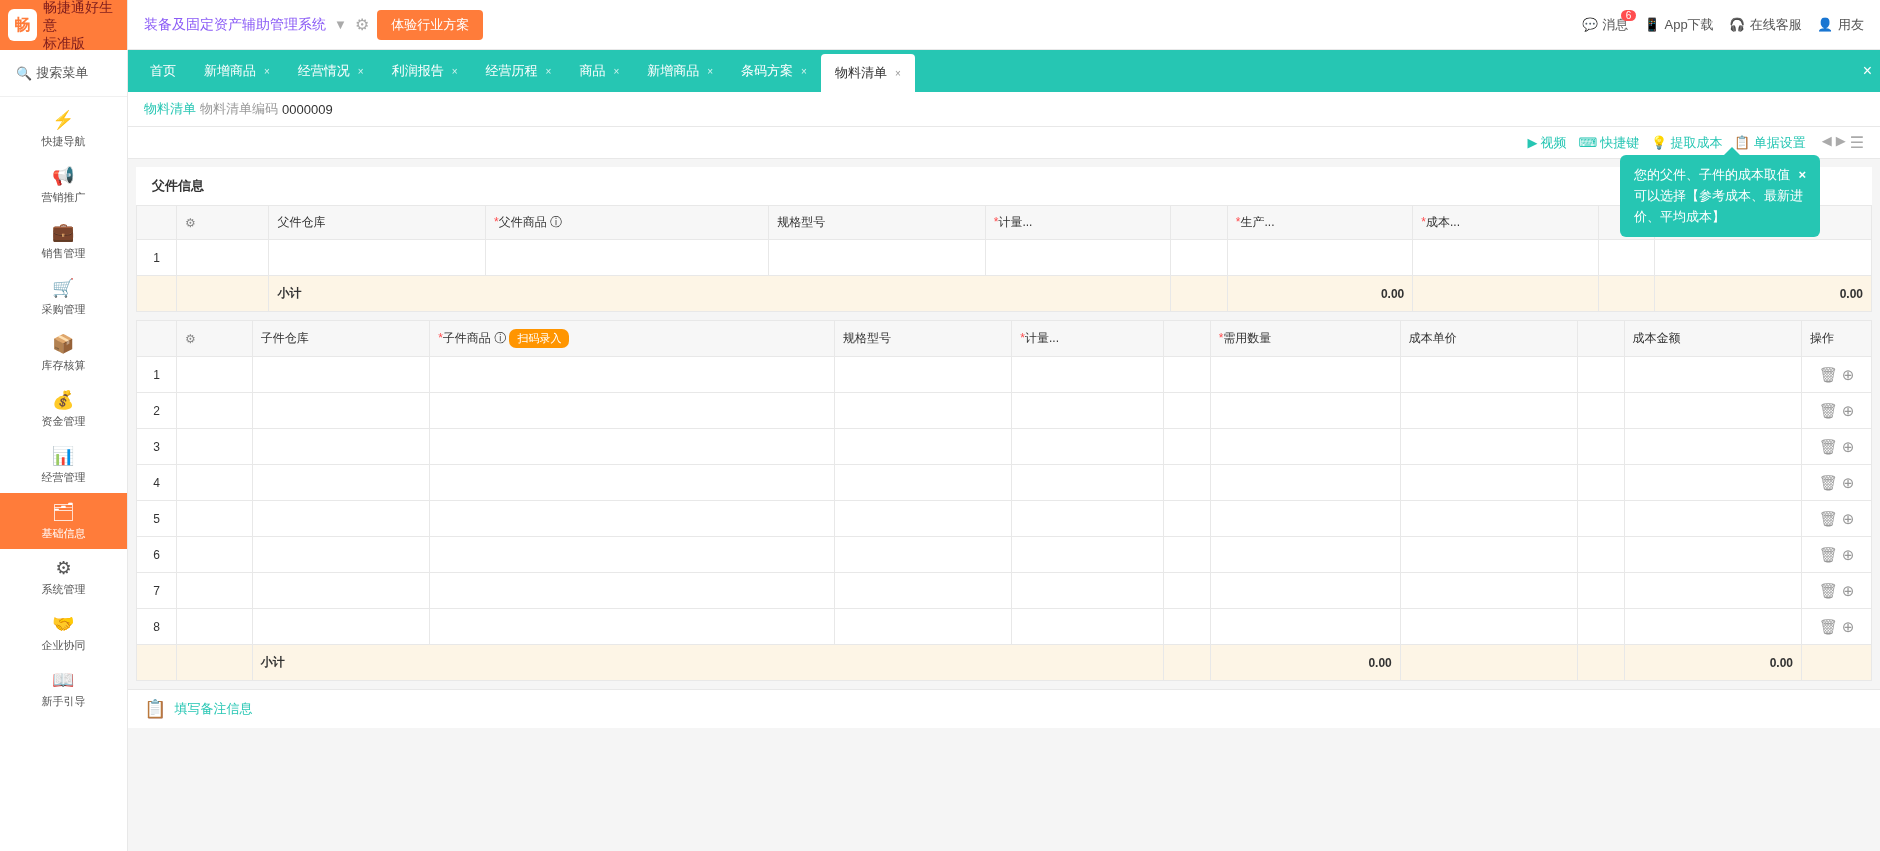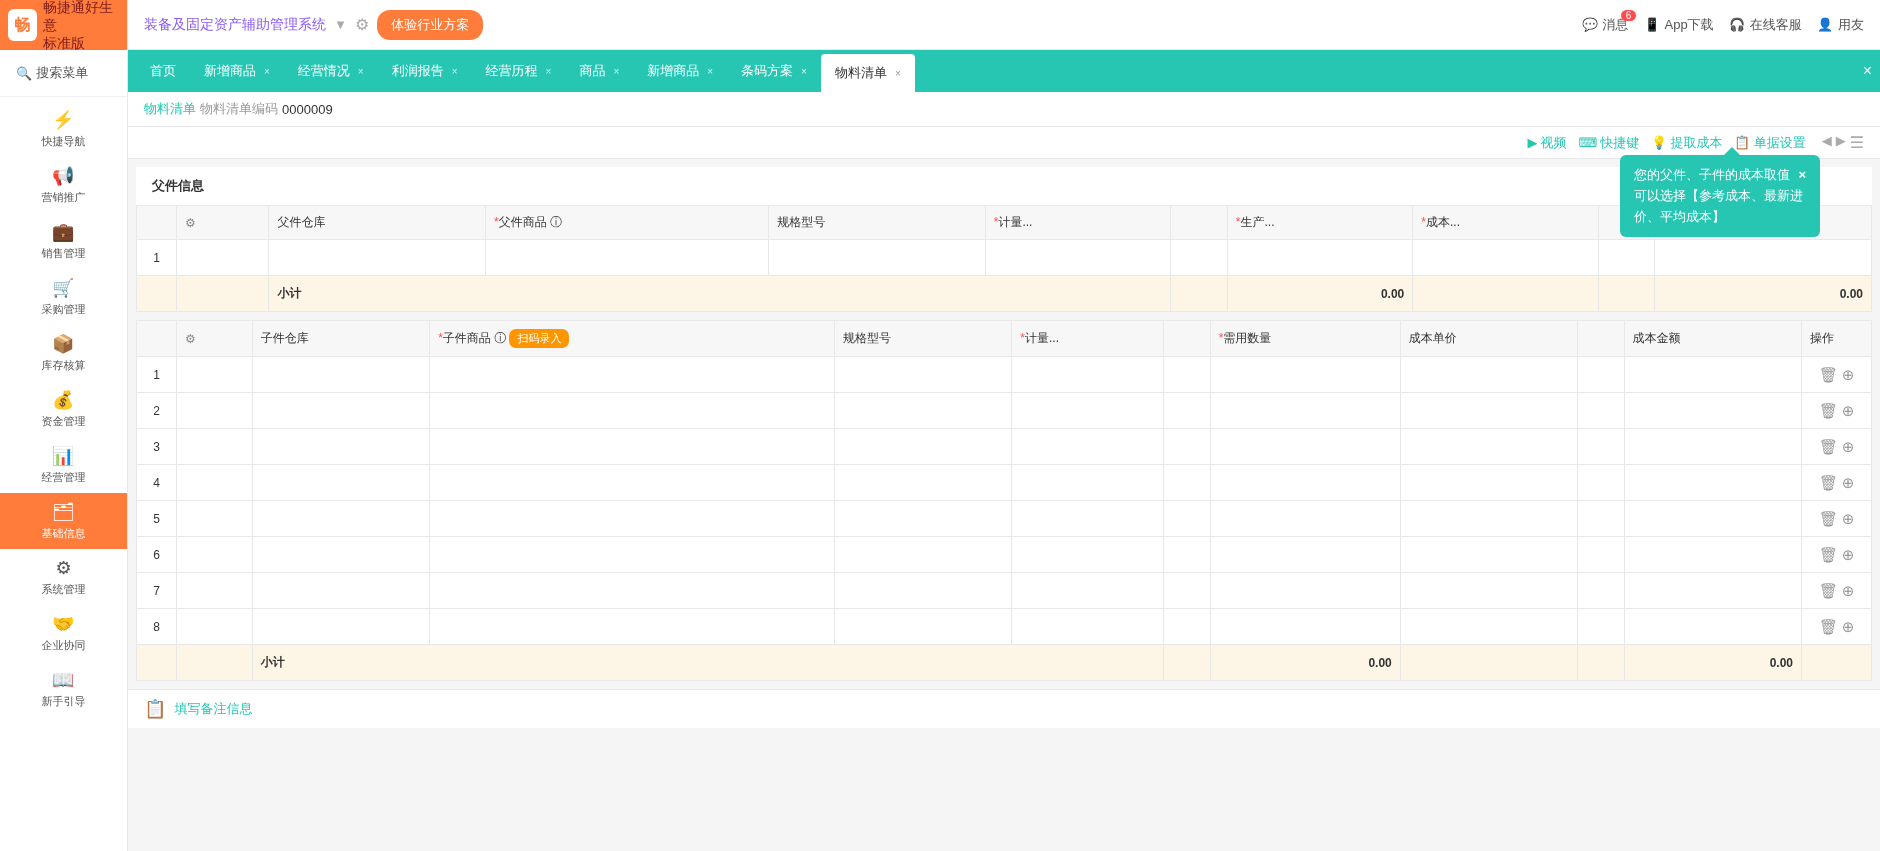--- a/index.html
+++ b/index.html
@@ -20,21 +20,21 @@
 
     
     .main { flex: 1; display: flex; flex-direction: column; overflow: hidden; }
 
     
     .topbar { background: #fff; height: 50px; display: flex; align-items: center; justify-content: space-between; padding: 0 16px; border-bottom: 1px solid #e8e8e8; }
     .topbar-left { display: flex; align-items: center; gap: 8px; }
     .topbar-title { font-size: 14px; color: #8b5cf6; }
     .topbar-dropdown { color: #aaa; cursor: pointer; }
     .topbar-gear { color: #aaa; cursor: pointer; font-size: 16px; }
-    .topbar-trial-btn { background: #ff7c3a; color: #fff; border: none; padding: 6px 14px; border-radius: 13px; cursor: pointer; font-size: 13px; }
+    .topbar-trial-btn { background: #ff7c3a; color: #fff; border: none; padding: 6px 14px; border-radius: 4px; cursor: pointer; font-size: 13px; }
     .topbar-right { display: flex; align-items: center; gap: 16px; color: #555; font-size: 13px; }
     .topbar-right-item { display: flex; align-items: center; gap: 4px; cursor: pointer; position: relative; }
     .badge { background: #ff4d4f; color: #fff; border-radius: 10px; padding: 0 5px; font-size: 10px; position: absolute; top: -6px; right: -8px; }
 
     
     .nav-tabs { background: #26c6b3; display: flex; align-items: center; height: 42px; padding: 0 8px; overflow: hidden; }
     .nav-tab { padding: 0 14px; height: 52px; display: flex; align-items: center; gap: 4px; color: #fff; cursor: pointer; font-size: 13px; white-space: nowrap; }
     .nav-tab.active { background: #fff; color: #333; border-radius: 4px 4px 0 0; height: 38px; margin-top: 4px; }
     .nav-tab-close { font-size: 10px; color: rgba(255,255,255,0.8); margin-left: 4px; }
     .nav-tab.active .nav-tab-close { color: #999; }

